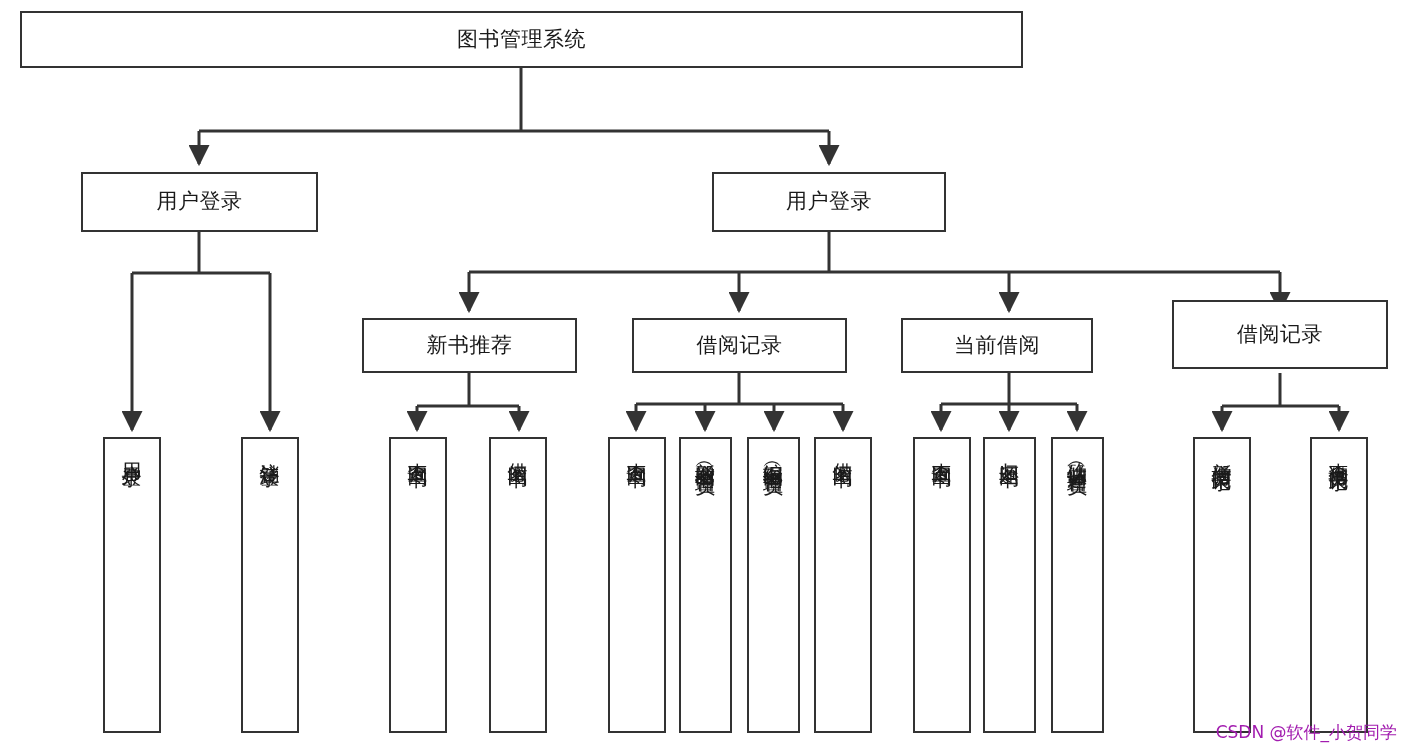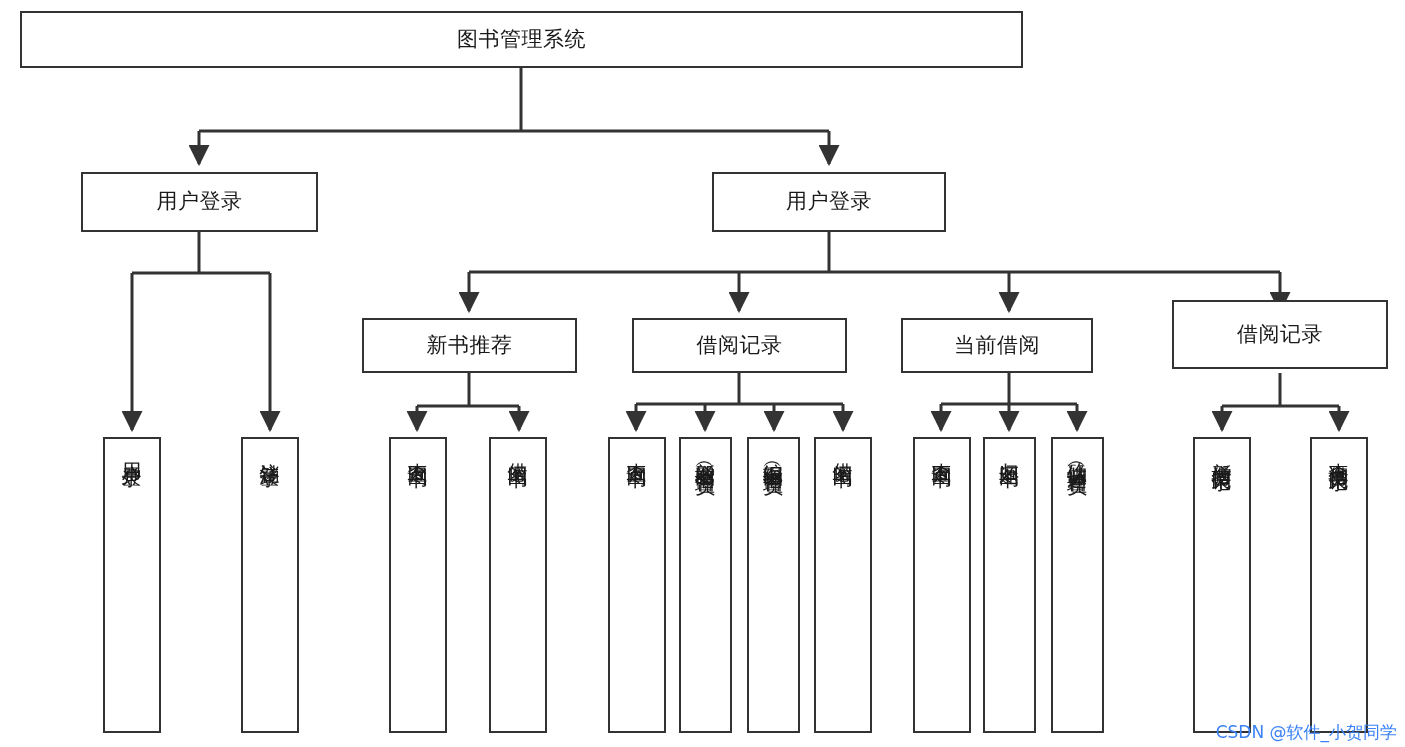--- a/index.html
+++ b/index.html
@@ -54,21 +54,21 @@
     white-space: normal;
     letter-spacing: 2px;
     font-size: 20px;
     line-height: 1;
   }
   .watermark {
     position: absolute;
     right: 8px;
     bottom: 3px;
     font-size: 17px;
-    color: #3b82f6;
+    color: #a21caf;
     z-index: 5;
     white-space: nowrap;
     user-select: none;
   }
 </style>
 </head>
 <body>
 
 <div id="canvas">
 

